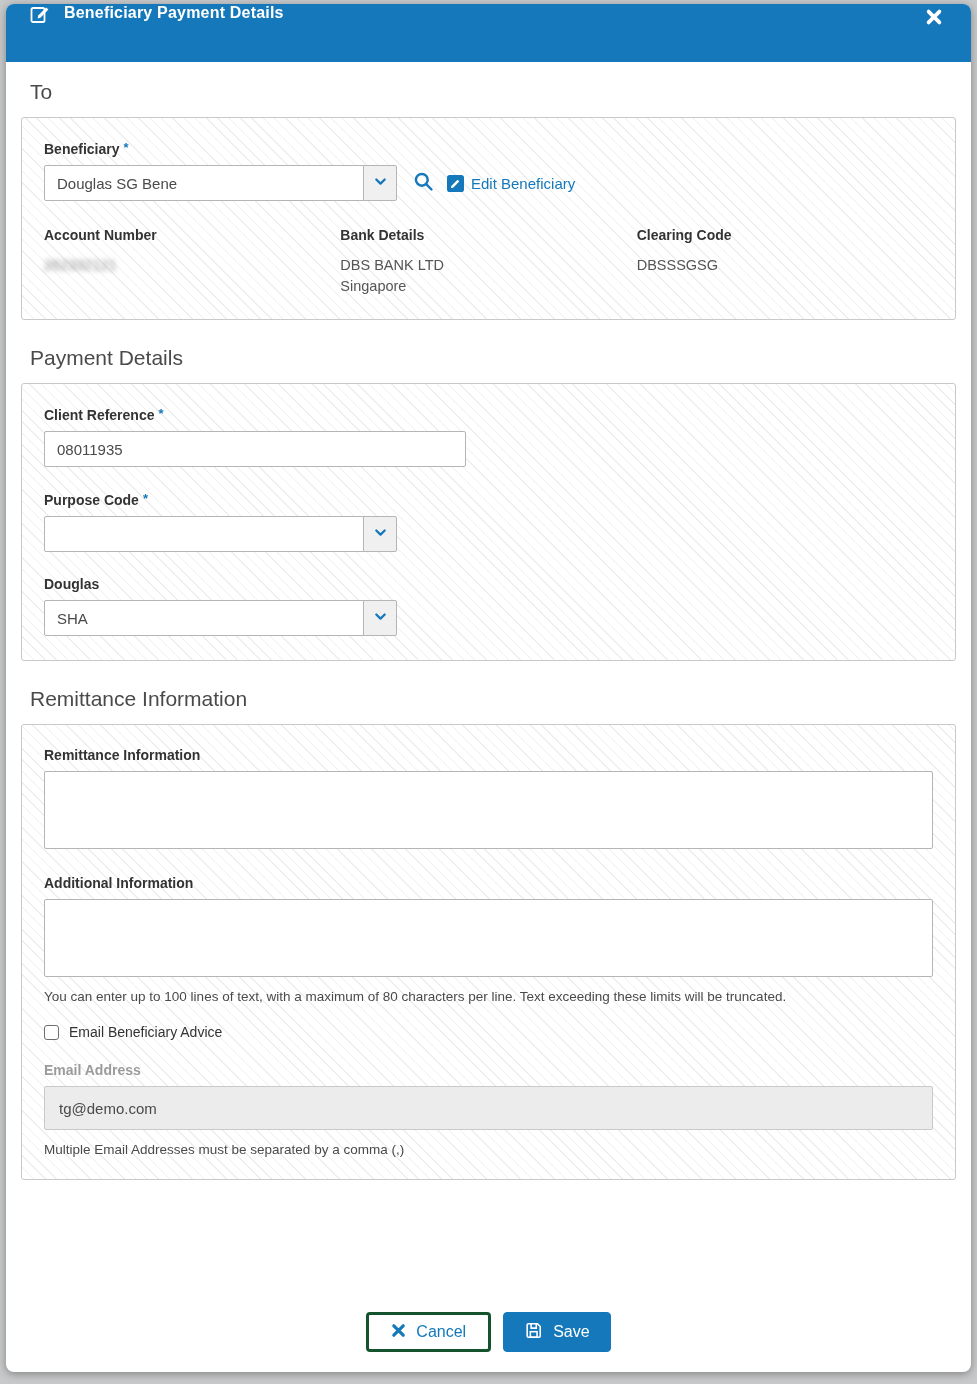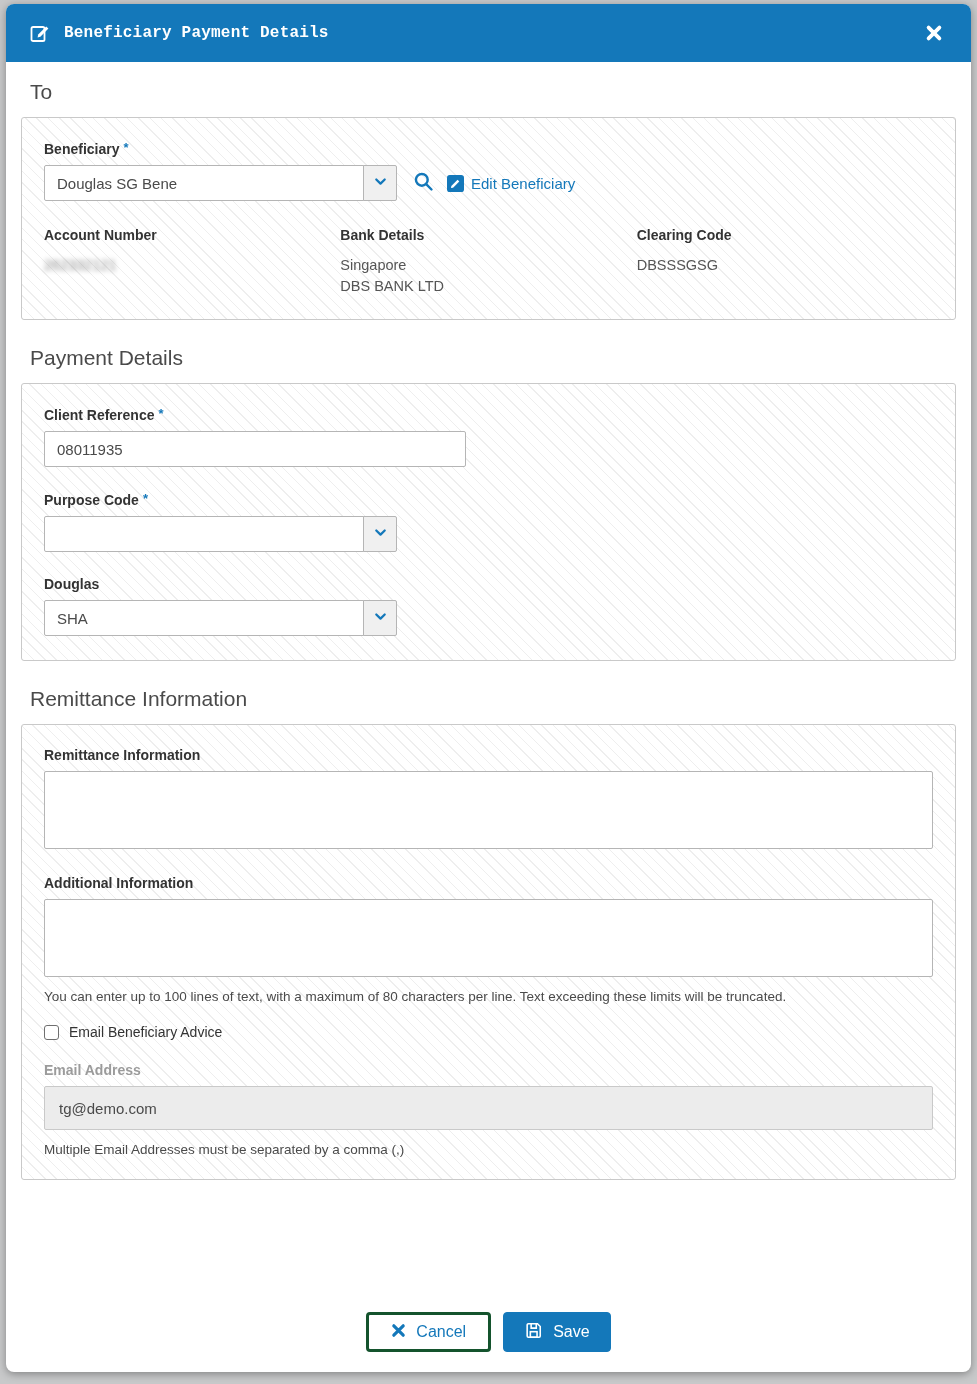--- a/index.html
+++ b/index.html
@@ -17,24 +17,23 @@
     overflow: hidden;
     box-shadow: 0 2px 8px rgba(0,0,0,.35);
     display: flex;
     flex-direction: column;
   }
   
   .modal-header {
     height: 58px;
     background: #1478ba;
     display: flex;
-    align-items: center;
+    align-items: flex-start;
     padding: 0 24px;
     flex: 0 0 auto;
-    font-family: Liberation Mono, monospace;
   }
   .modal-header .title {
     color: #fff;
     font-size: 16px;
     font-weight: 700;
     margin-left: 14px;
     letter-spacing: .2px;
   }
   .hdr-icon { width: 20px; height: 20px; display: inline-flex; }
   .close-btn {
@@ -268,22 +267,22 @@
         </a>
       </div>
 
       <div class="detail-cols">
         <div class="detail-col">
           <div class="detail-label">Account Number</div>
           <div class="detail-value masked">262332121</div>
         </div>
         <div class="detail-col">
           <div class="detail-label">Bank Details</div>
+          <div class="detail-value">DBS BANK LTD</div>
           <div class="detail-value">Singapore</div>
-          <div class="detail-value">DBS BANK LTD</div>
         </div>
         <div class="detail-col">
           <div class="detail-label">Clearing Code</div>
           <div class="detail-value">DBSSSGSG</div>
         </div>
       </div>
     </div>
 
     <div class="section-heading">Payment Details</div>
     <div class="panel">

